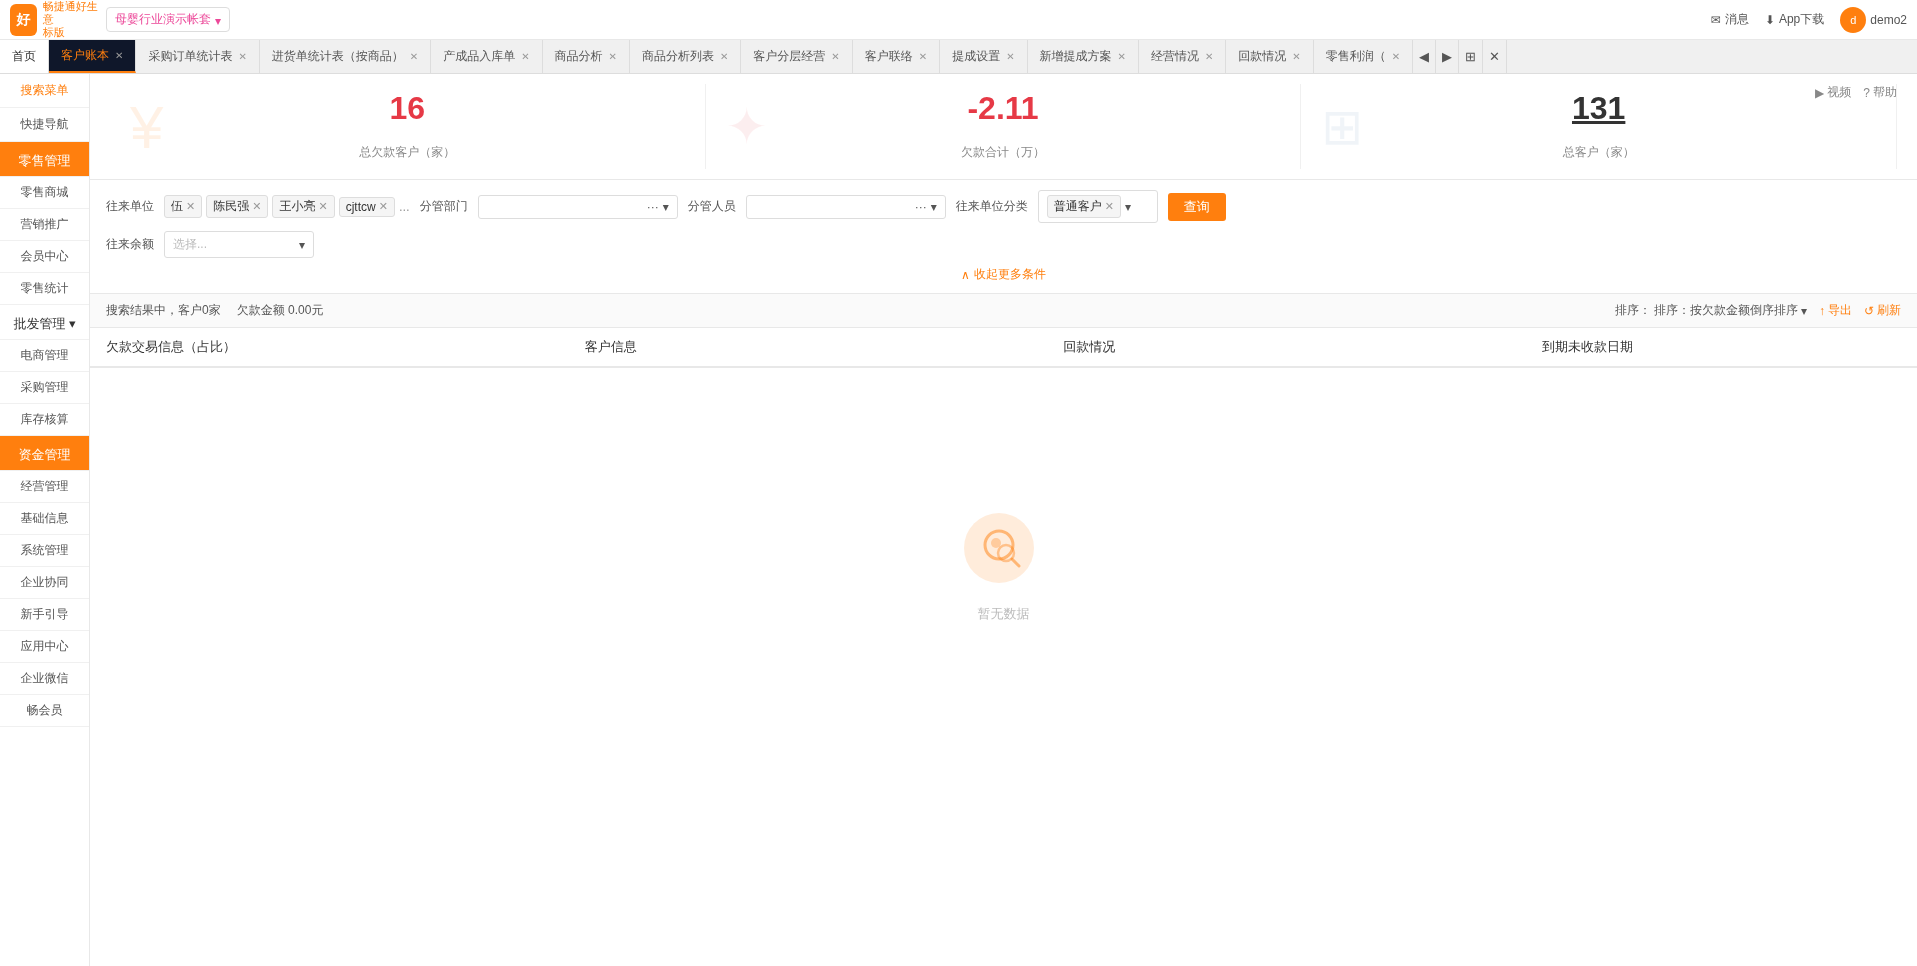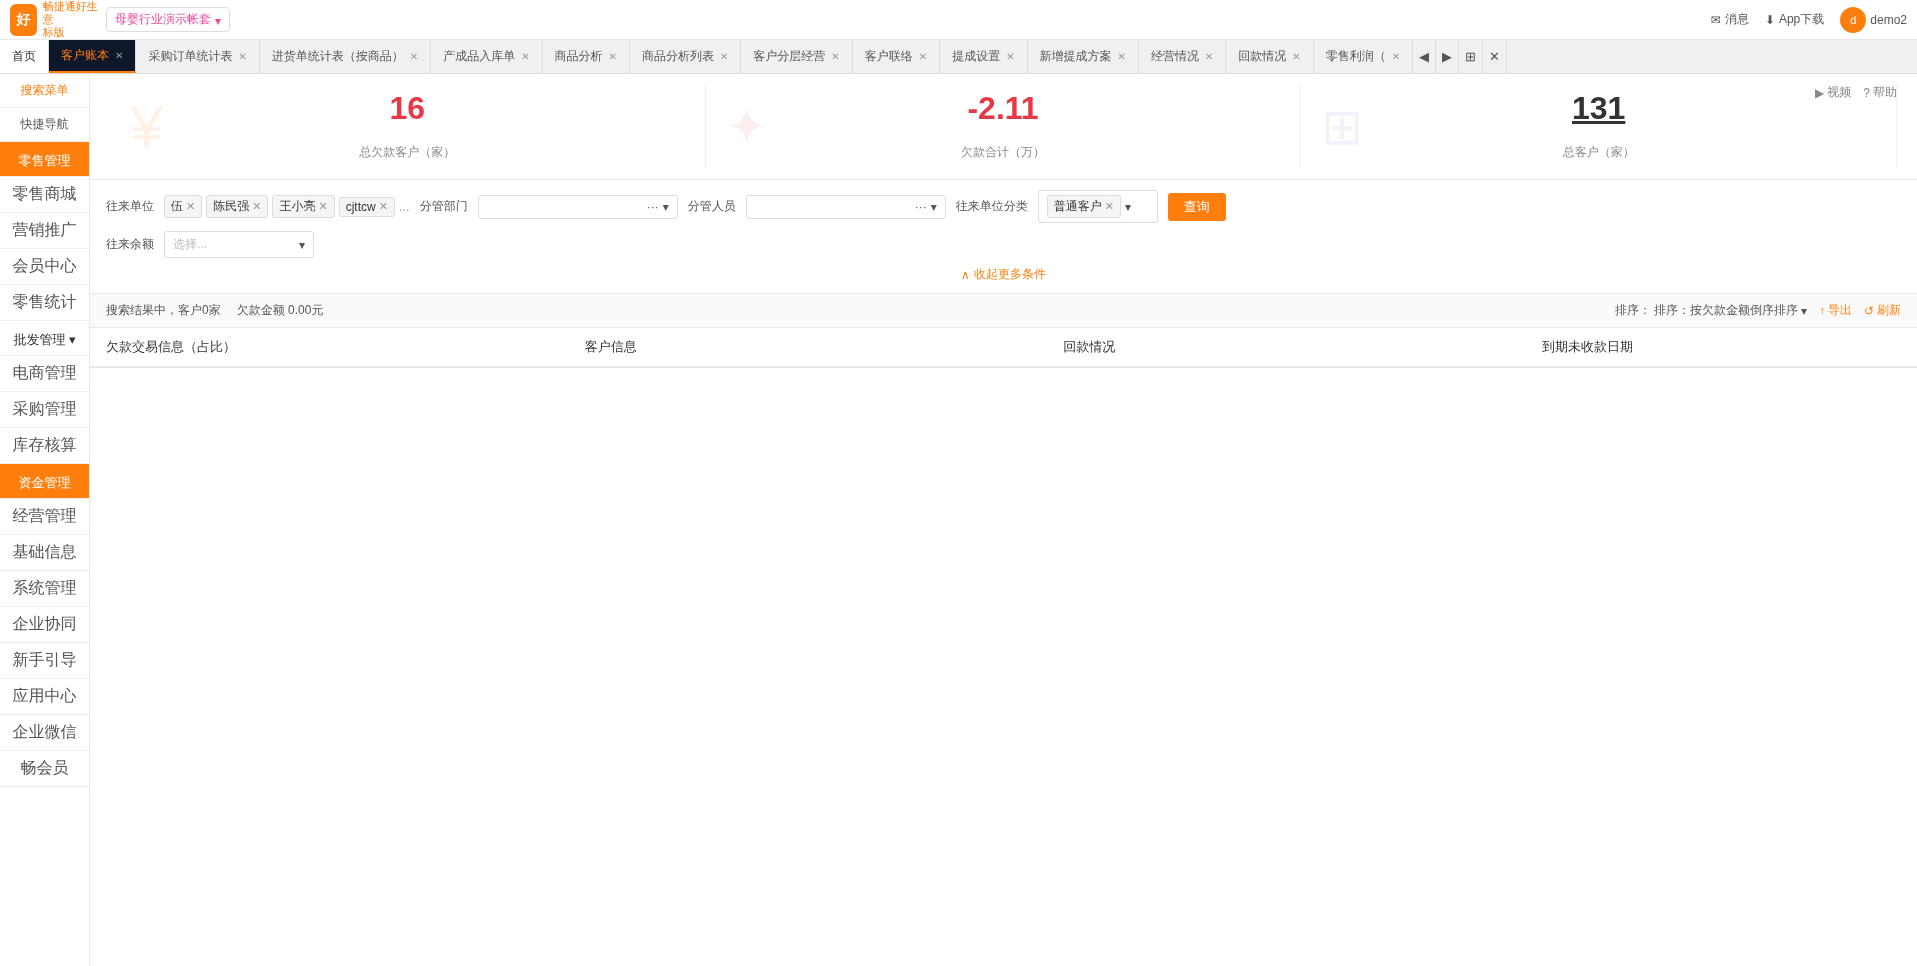--- a/index.html
+++ b/index.html
@@ -45,21 +45,21 @@
       padding: 8px 6px; font-size: 12px; color: #ff7f0e; cursor: pointer;
       border-bottom: 1px solid #f0f0f0; text-align: center;
     }
     .sidebar-quick { padding: 8px 6px; font-size: 12px; color: #555; cursor: pointer; border-bottom: 1px solid #f0f0f0; text-align: center; }
     .sidebar-section {
       padding: 10px 6px 6px; font-size: 13px; cursor: pointer;
       border-bottom: 1px solid #f0f0f0; text-align: center; color: #333;
     }
     .sidebar-section.active { background: #ff7f0e; color: white; }
     .sidebar-section.has-sub { color: #333; }
-    .sidebar-sub { font-size: 16px; color: #555; padding: 7px 10px; cursor: pointer; border-bottom: 1px solid #f0f0f0; text-align: center; }
+    .sidebar-sub { font-size: 12px; color: #555; padding: 7px 10px; cursor: pointer; border-bottom: 1px solid #f0f0f0; text-align: center; }
 
     
     .content-area { flex: 1; display: flex; flex-direction: column; overflow: hidden; }
 
     
     .stats-row {
       display: flex; background: #fff; border-bottom: 1px solid #e8e8e8;
       padding: 10px 20px; gap: 0; flex-shrink: 0; position: relative;
     }
     .stat-item {
@@ -368,16 +368,29 @@
       </div>
     </div>
 
     <div class="table-area">
       <div class="table-header">
         <div>欠款交易信息（占比）</div>
         <div>客户信息</div>
         <div>回款情况</div>
         <div>到期未收款日期</div>
       </div>
+      <div class="empty-state">
+        <div class="empty-icon">
+          <div class="empty-icon-circle">
+            <svg width="50" height="50" viewBox="0 0 50 50">
+              <circle cx="25" cy="22" r="14" fill="none" stroke="rgba(255,127,14,0.5)" stroke-width="3"></circle>
+              <circle cx="32" cy="30" r="8" fill="none" stroke="rgba(255,127,14,0.4)" stroke-width="2.5"></circle>
+              <line x1="38" y1="36" x2="45" y2="43" stroke="rgba(255,127,14,0.5)" stroke-width="3" stroke-linecap="round"></line>
+              <circle cx="22" cy="20" r="5" fill="rgba(255,127,14,0.3)"></circle>
+            </svg>
+          </div>
+        </div>
+        <div class="empty-text">暂无数据</div>
+      </div>
     </div>
 
   </div>
 </div>
 
 </body></html>

